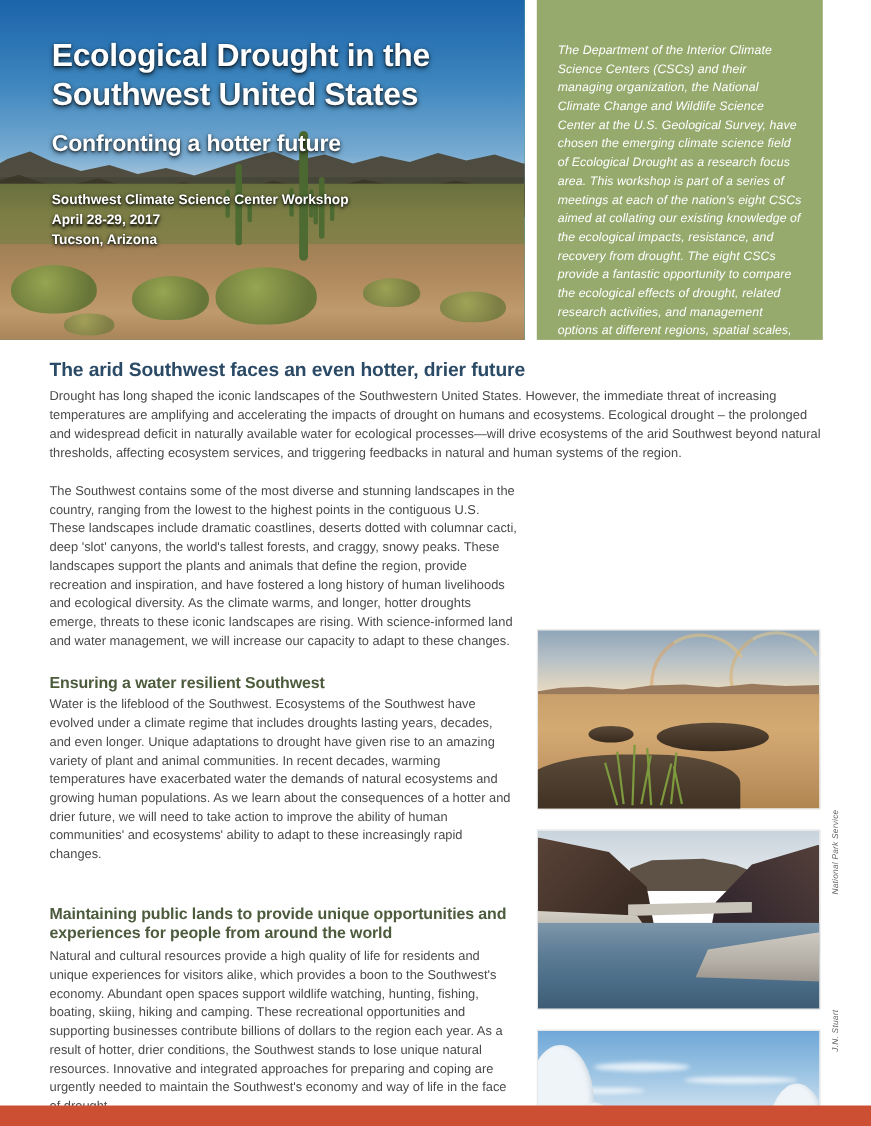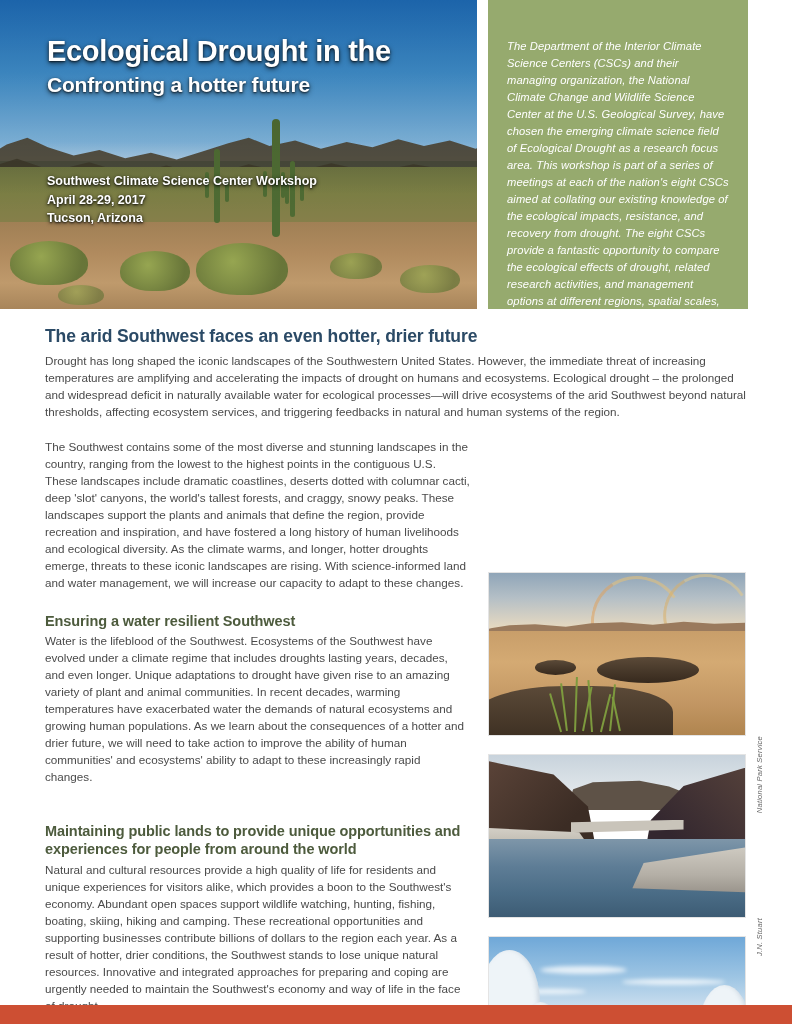--- a/index.html
+++ b/index.html
@@ -105,21 +105,21 @@
   .hero-title {
     font-size: 29px;
     font-weight: bold;
     line-height: 1.22;
     letter-spacing: -0.3px;
   }
   .hero-subtitle {
     font-size: 21px;
     font-weight: bold;
     line-height: 1.25;
-    margin-top: 3px;
+    margin-top: 13px;
     letter-spacing: -0.2px;
   }
   .hero-meta {
     position: absolute;
     left: 47px; top: 172px;
     color: #ffffff;
     font-size: 12.5px;
     font-weight: bold;
     line-height: 1.48;
     text-shadow: 0 1px 4px rgba(0,0,0,0.85), 0 1px 2px rgba(0,0,0,0.7);
@@ -307,20 +307,21 @@
       <div class="scrub" style="left:120px; bottom:18px; width:70px; height:40px;"></div>
       <div class="scrub" style="left:196px; bottom:14px; width:92px; height:52px;"></div>
       <div class="scrub" style="left:330px; bottom:30px; width:52px; height:26px; opacity:.75;"></div>
       <div class="scrub" style="left:400px; bottom:16px; width:60px; height:28px; opacity:.7;"></div>
       <div class="scrub" style="left:58px;  bottom:4px;  width:46px; height:20px; opacity:.6;"></div>
       <div class="hero-overlay"></div>
     </div>
 
     <div class="hero-text">
       <div class="hero-title">Ecological Drought in the</div>
+      <div class="hero-title">Southwest United States</div>
       <div class="hero-subtitle">Confronting a hotter future</div>
     </div>
 
     <div class="hero-meta">
       <div>Southwest Climate Science Center Workshop</div>
       <div>April 28-29, 2017</div>
       <div>Tucson, Arizona</div>
     </div>
   </div>
 

